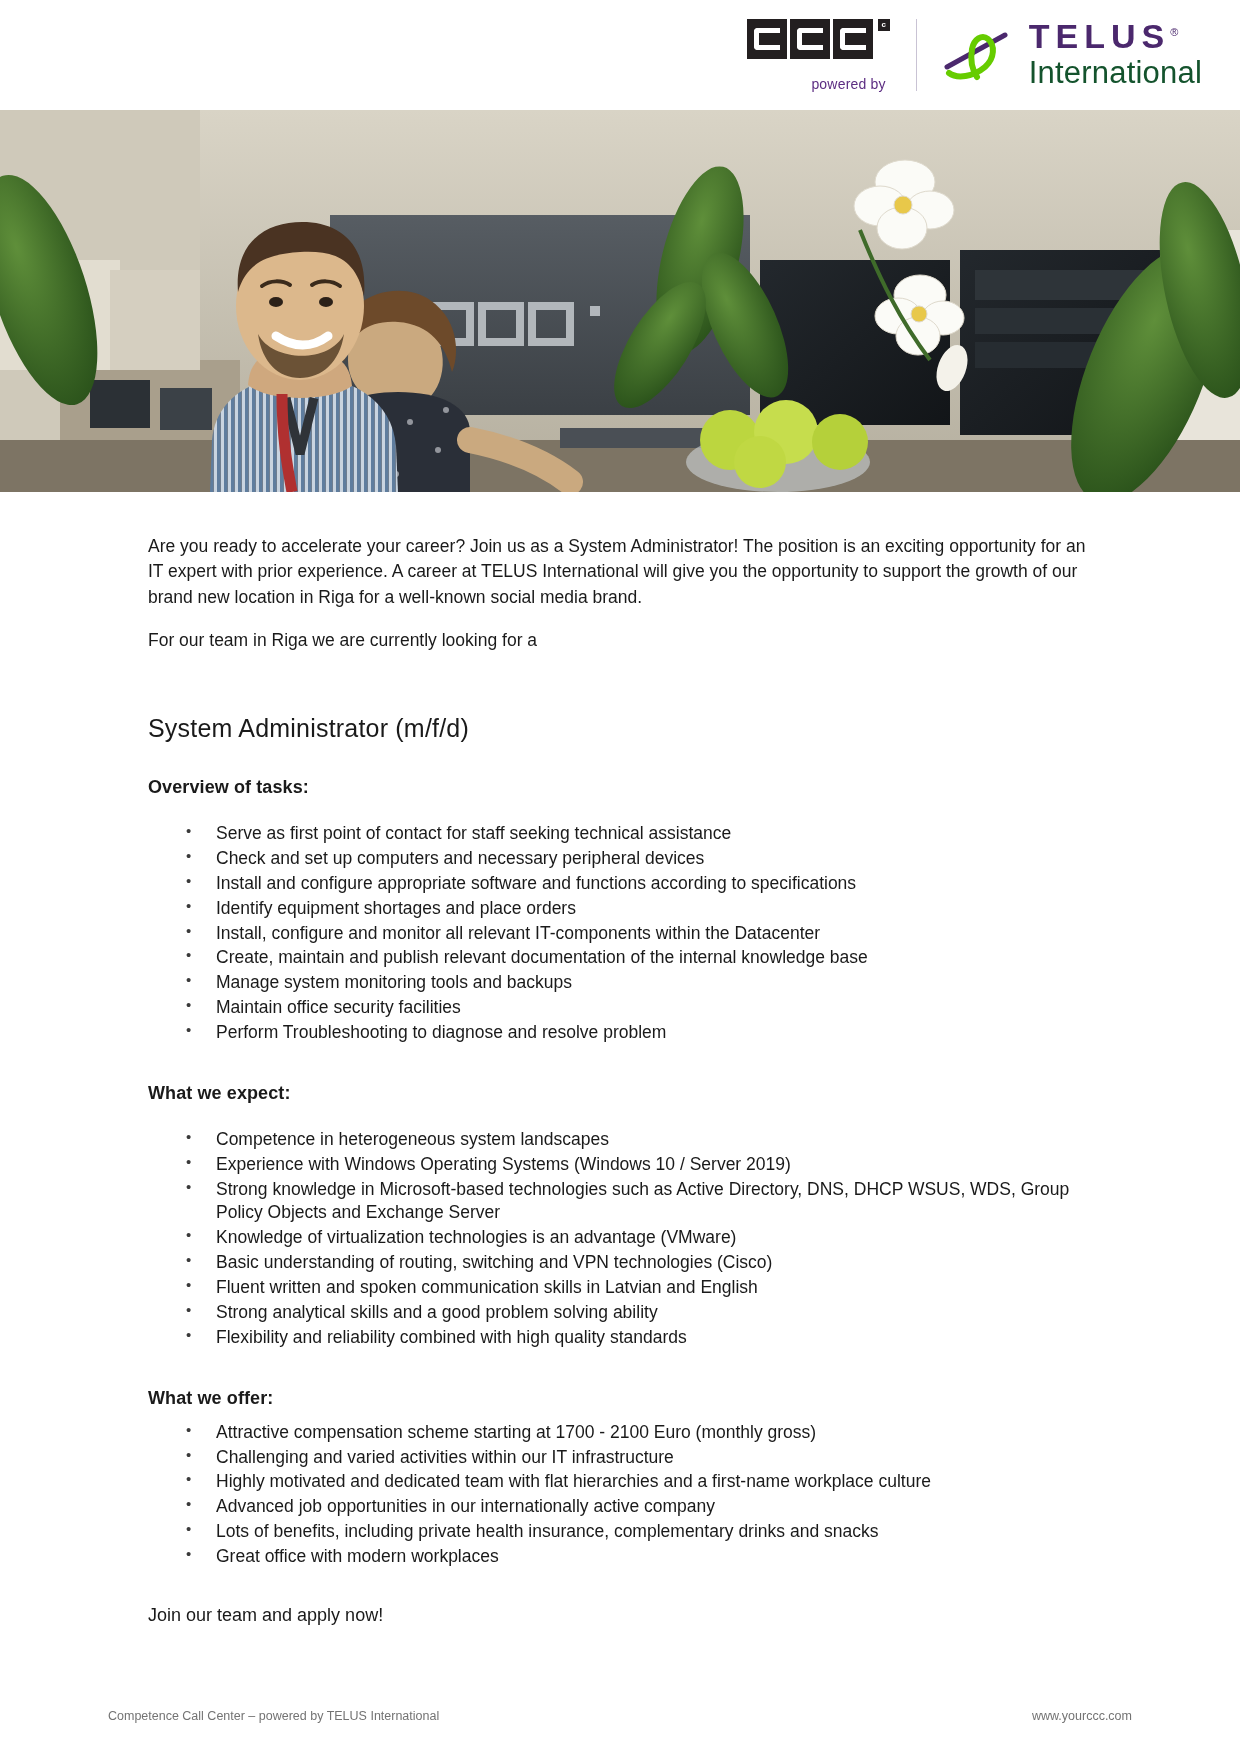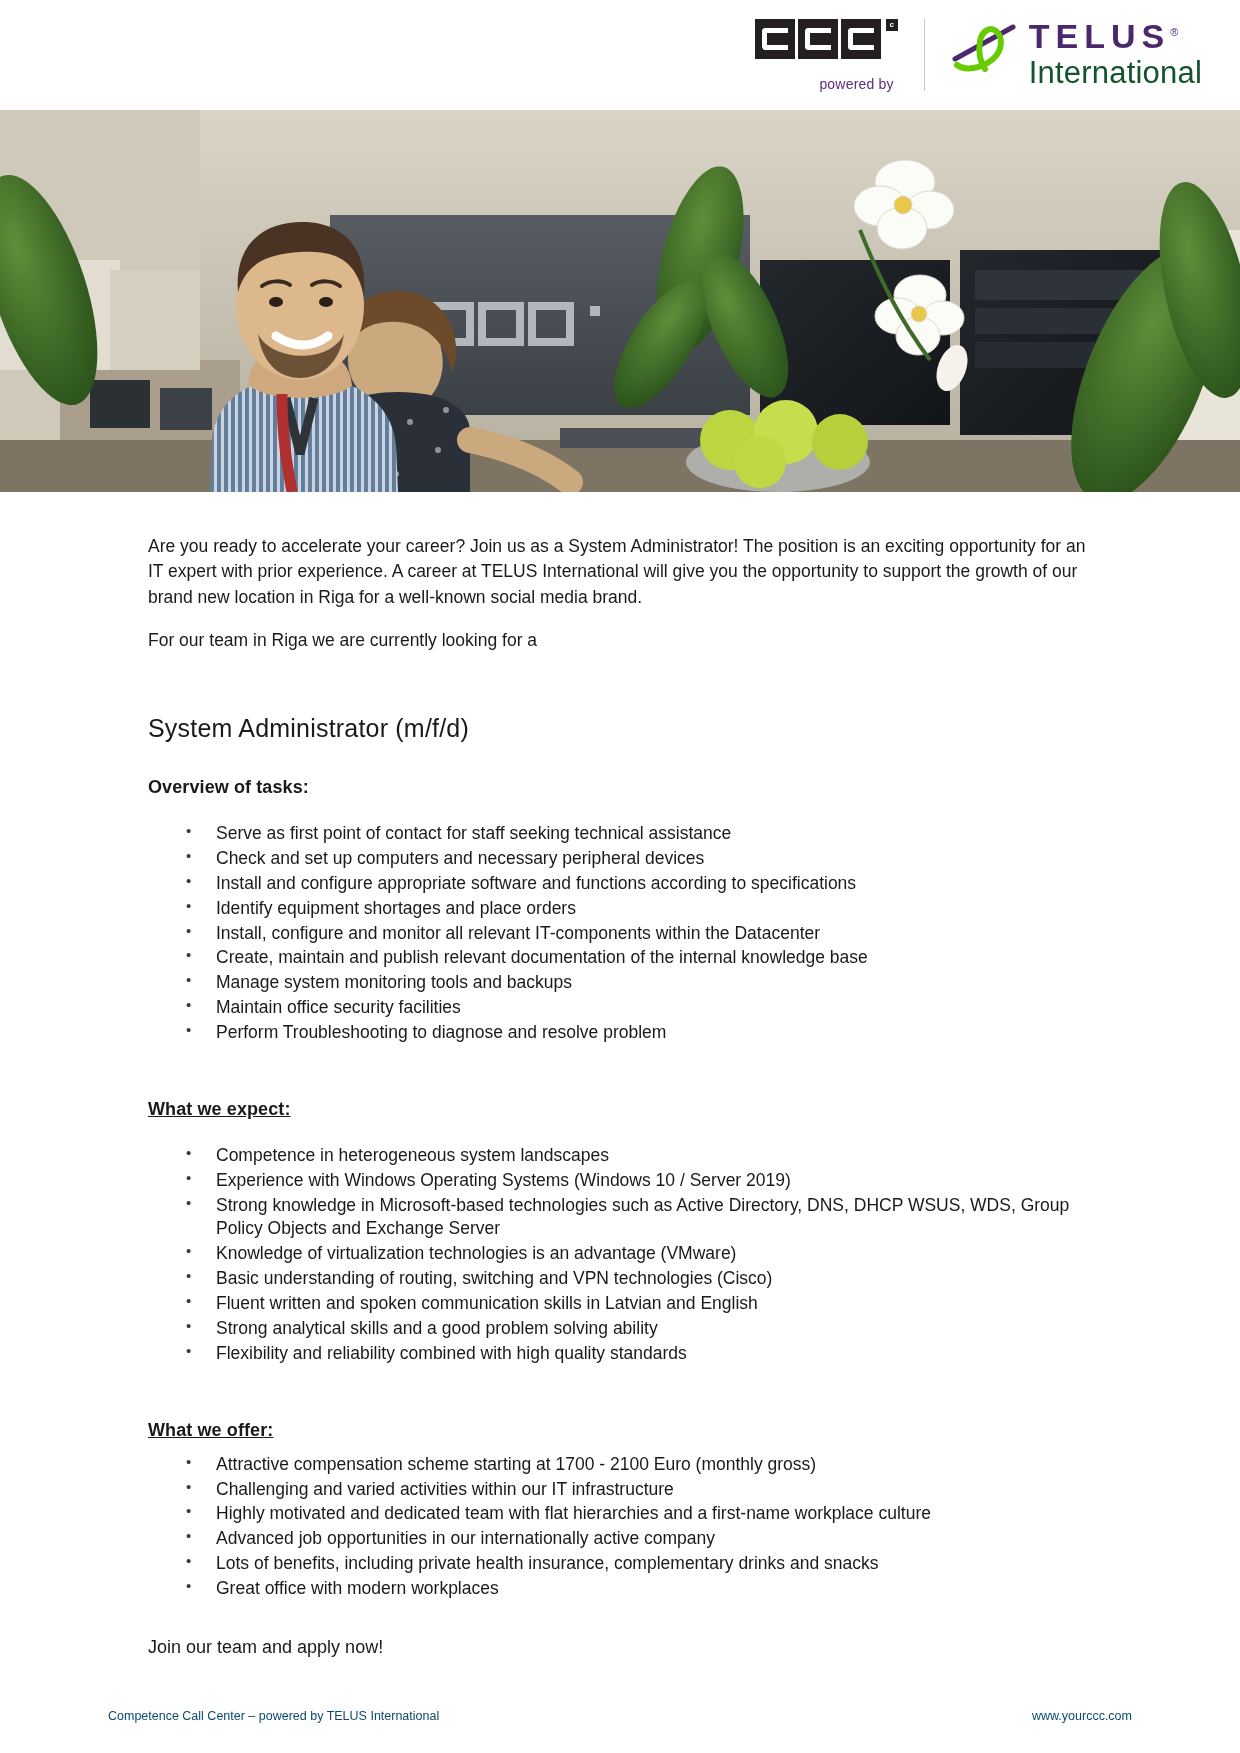--- a/index.html
+++ b/index.html
@@ -70,21 +70,21 @@
     color: #5c2d82;
     margin-top: 17px;
     letter-spacing: .2px;
     align-self: flex-end;
     padding-right: 4px;
   }
 
   .logo-divider { width: 1px; height: 72px; background: #c9c3d4; }
 
   
-  .telus-logo { display: flex; align-items: flex-start; gap: 12px; }
+  .telus-logo { display: flex; align-items: flex-end; gap: 20px; }
   .telus-swoosh { width: 66px; height: 64px; position: relative; }
   .telus-text { display: flex; flex-direction: column; }
   .telus-word {
     font-size: 34px;
     font-weight: bold;
     letter-spacing: 6px;
     color: #4b286d;
     line-height: 1;
     position: relative;
     display: inline-block;
@@ -127,21 +127,21 @@
     font-weight: normal;
     margin-top: 56px;
     margin-bottom: 28px;
     letter-spacing: .2px;
   }
   .section-head {
     font-size: 18px;
     margin-bottom: 10px;
     letter-spacing: .1px;
   }
-  .section-head.spaced { margin-top: 52px; text-decoration: underline; }
+  .section-head.spaced { margin-top: 36px; }
 
   ul.bullets {
     list-style: none;
     margin: 22px 0 0 0;
     padding: 0;
   }
   ul.bullets.tight-top { margin-top: 10px; }
   ul.bullets li {
     position: relative;
     padding-left: 68px;
@@ -164,21 +164,21 @@
   .footer {
     position: absolute;
     left: 0;
     bottom: 30px;
     width: 1240px;
     padding: 0 108px;
     display: flex;
     justify-content: space-between;
     align-items: center;
     font-size: 12.5px;
-    color: #0c4a6e;
+    color: #737373;
   }
 </style>
 </head>
 <body>
 
 <div class="header">
   <div class="logo-row">
 
     <div class="ccc-logo">
       <div class="ccc-marks">

